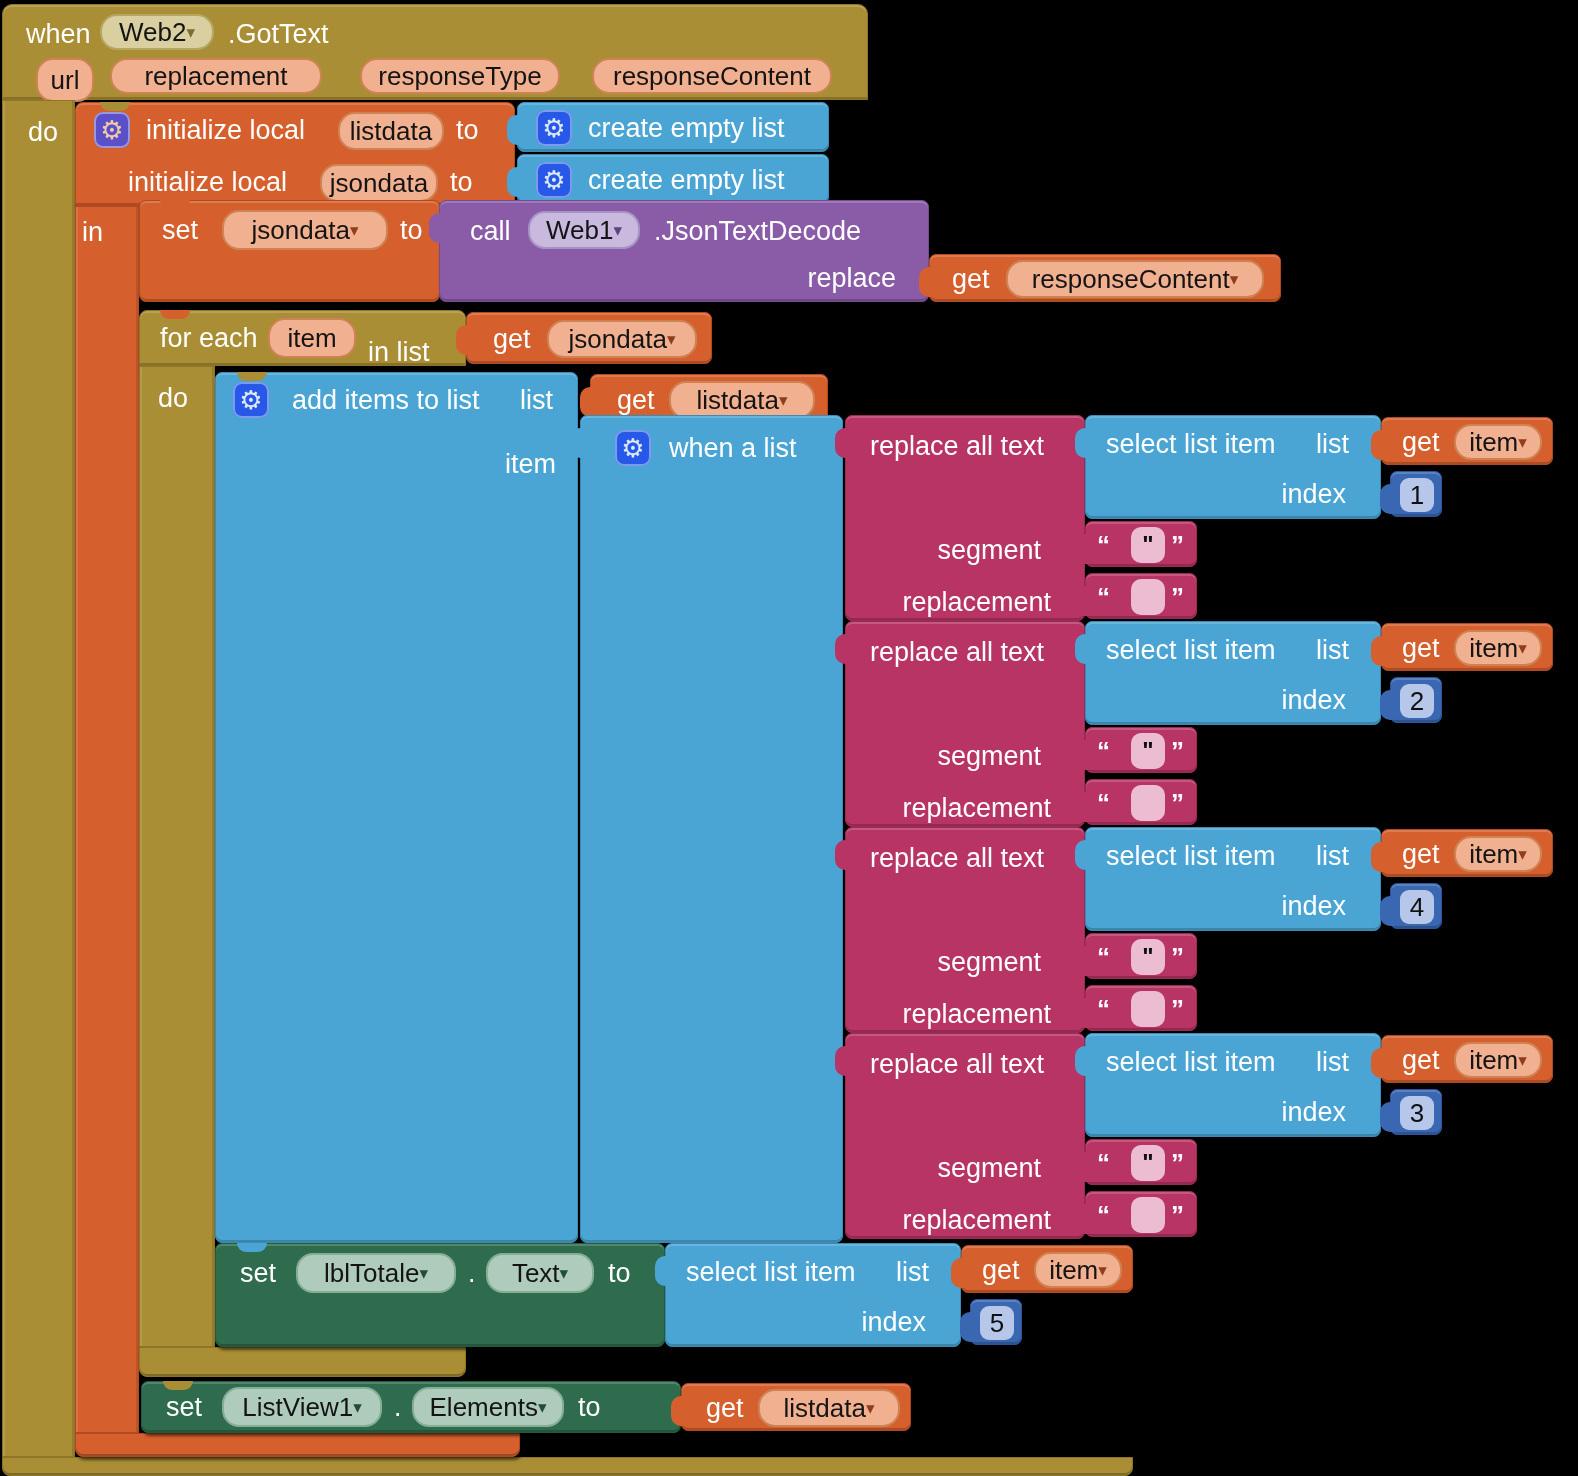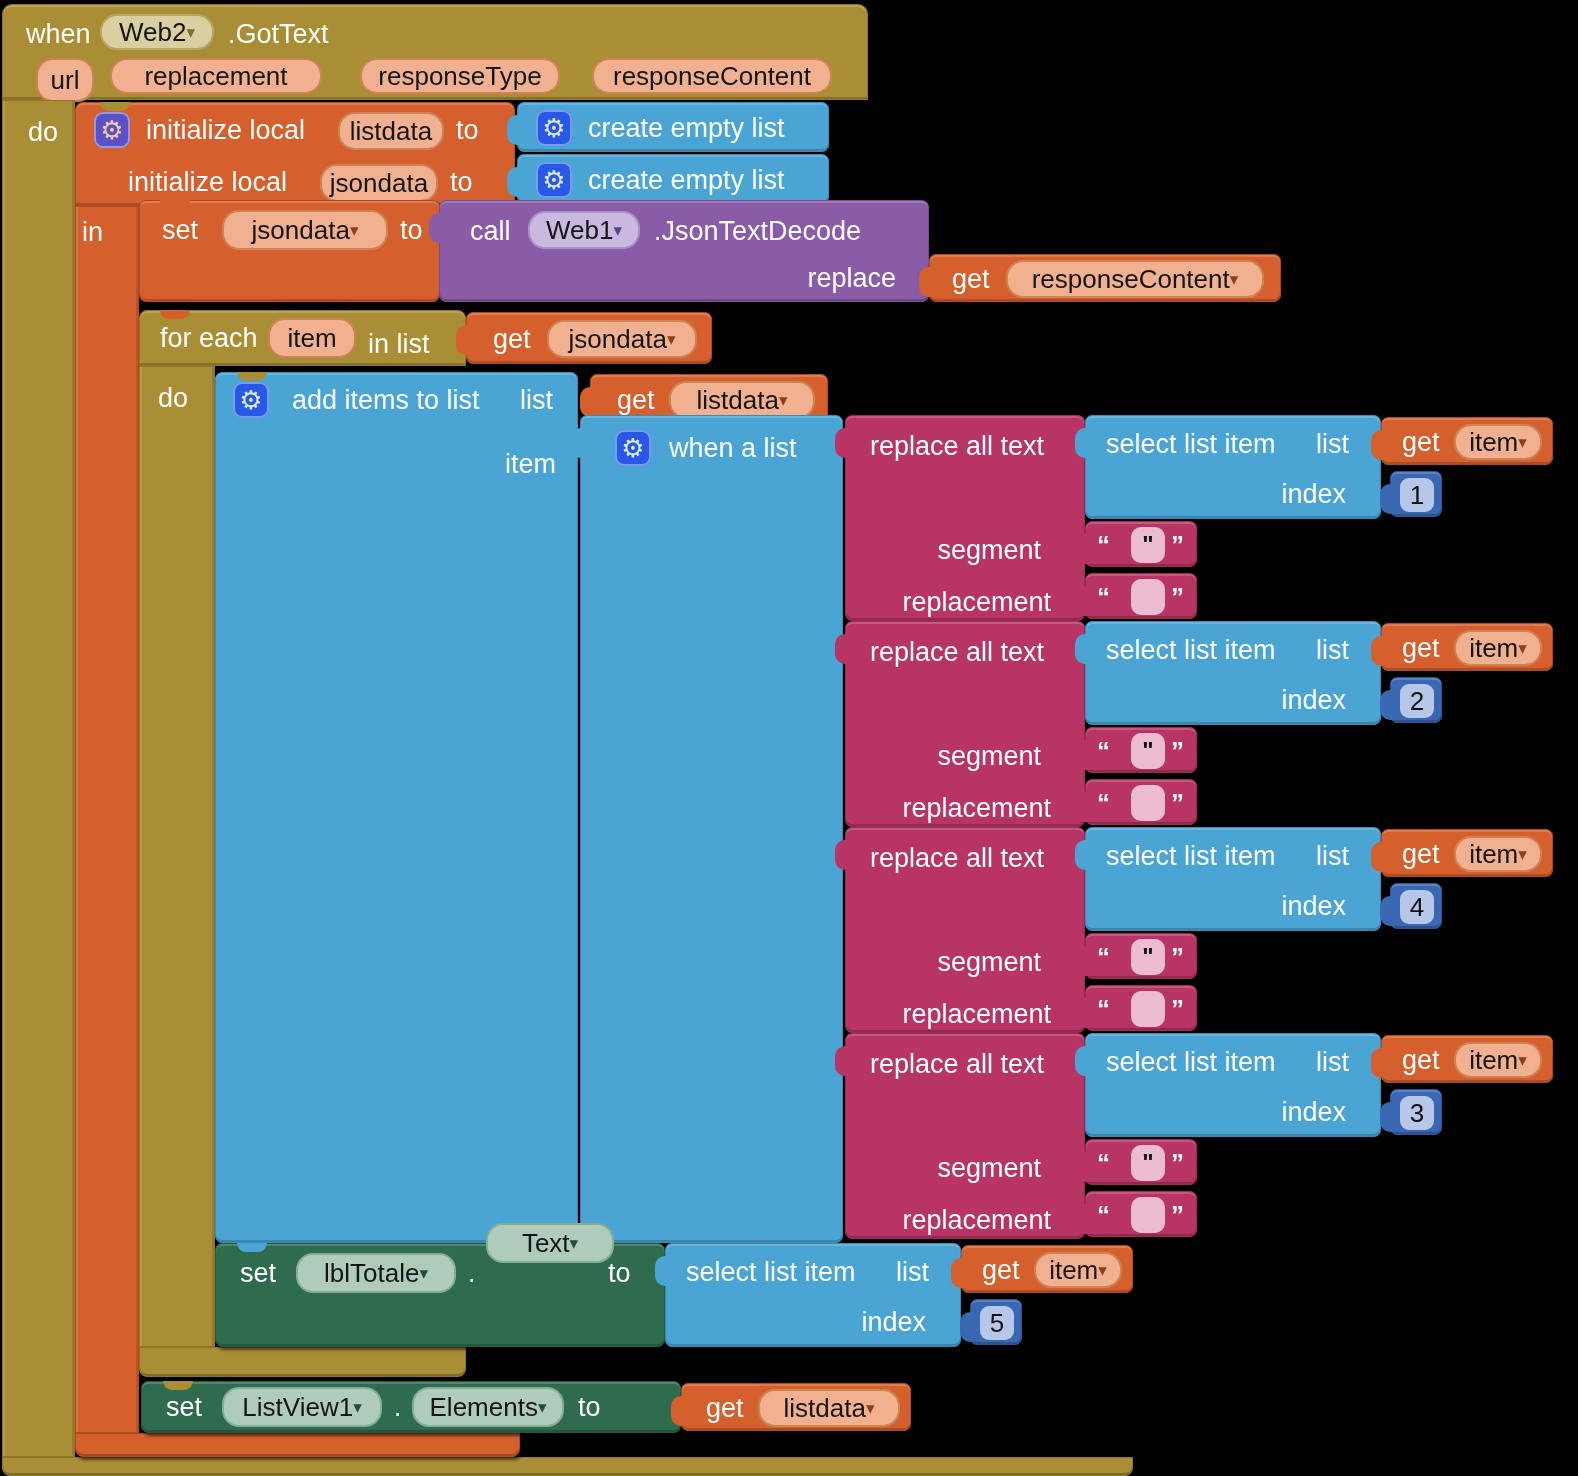--- a/index.html
+++ b/index.html
@@ -127,21 +127,21 @@
       <span class="arrow">▾</span>
       </div>
   </div>
 
   <div class="blk olive" style="left:139px;top:310px;width:327px;height:56px;border-radius:8px 8px 0 0;"></div>
   <div class="notch" style="left:160px;top:310px;background:#D6602D;"></div>
   <div class="lbl" style="left:160px;top:318px;">for each</div>
   <div class="pill salmon" style="left:268px;top:318px;width:88px;height:40px;">
     <span>item</span>
     </div>
-  <div class="lbl" style="left:368px;top:324px;">in list</div>
+  <div class="lbl" style="left:368px;top:332px;">in list</div>
   <div class="blk orange plug" style="left:466px;top:312px;width:246px;height:52px;">
     <div class="lbl" style="left:26px;top:6px;">get</div>
     <div class="pill salmon" style="left:80px;top:7px;width:150px;height:38px;">
       <span>jsondata</span>
       <span class="arrow">▾</span>
       </div>
   </div>
   <div class="arm olive" style="left:139px;top:366px;width:76px;height:981px;"></div>
   <div class="lbl" style="left:158px;top:378px;">do</div>
   <div class="bar olive" style="left:139px;top:1347px;width:327px;height:30px;"></div>
@@ -295,21 +295,21 @@
   </div>
 
   <div class="blk green" style="left:215px;top:1243px;width:450px;height:104px;"></div>
   <div class="notch" style="left:237px;top:1243px;background:#4AA5D5;"></div>
   <div class="lbl" style="left:240px;top:1253px;">set</div>
   <div class="pill sage" style="left:296px;top:1253px;width:160px;height:40px;">
     <span>lblTotale</span>
     <span class="arrow">▾</span>
     </div>
   <div class="lbl" style="left:468px;top:1253px;">.</div>
-  <div class="pill sage" style="left:486px;top:1223px;width:128px;height:40px;">
+  <div class="pill sage" style="left:486px;top:1253px;width:108px;height:40px;">
     <span>Text</span>
     <span class="arrow">▾</span>
     </div>
   <div class="lbl" style="left:608px;top:1253px;">to</div>
 
   <div class="blk blue plug" style="left:665px;top:1243px;width:296px;height:104px;">
     <div class="lbl" style="left:20px;top:8px;">select list item</div>
     <div class="lbl" style="left:230px;top:8px;">list</div>
     <div class="lbl right" style="left:115px;top:58px;width:145px;">index</div>
   </div>

